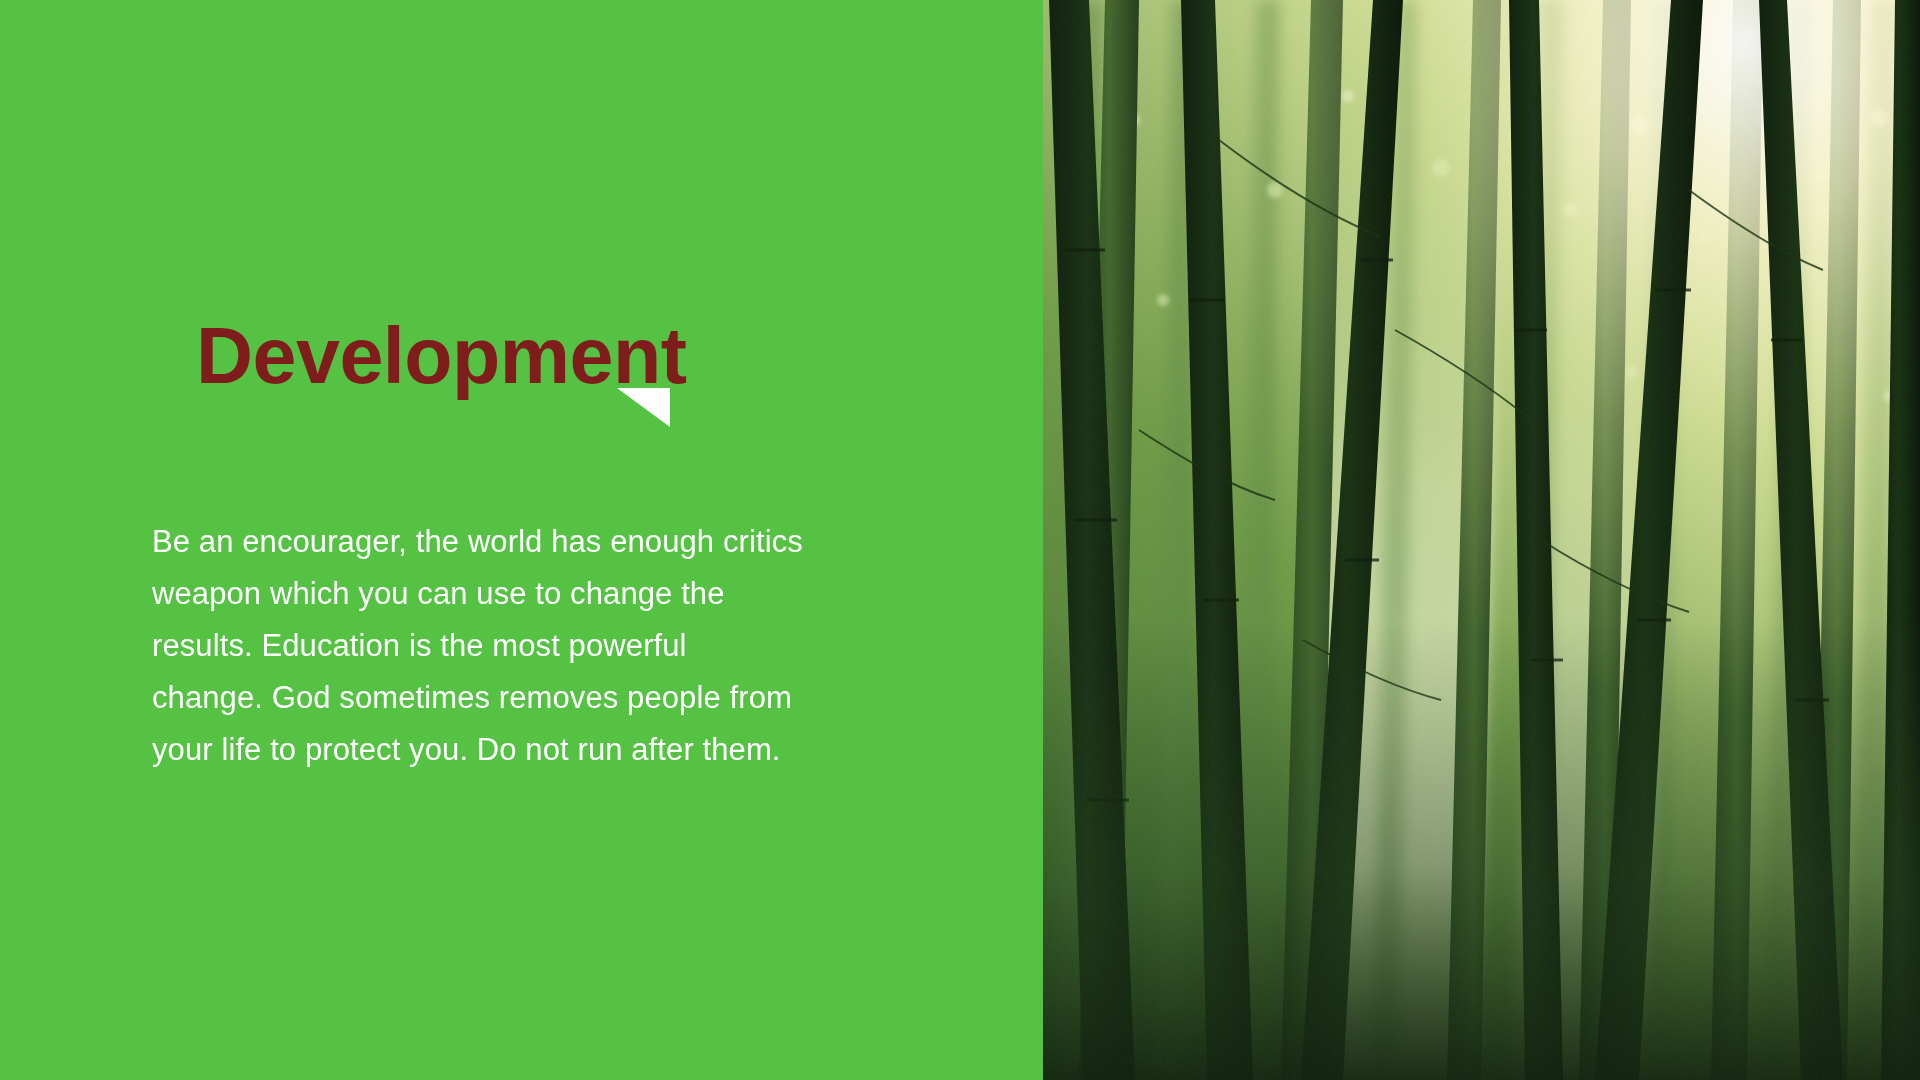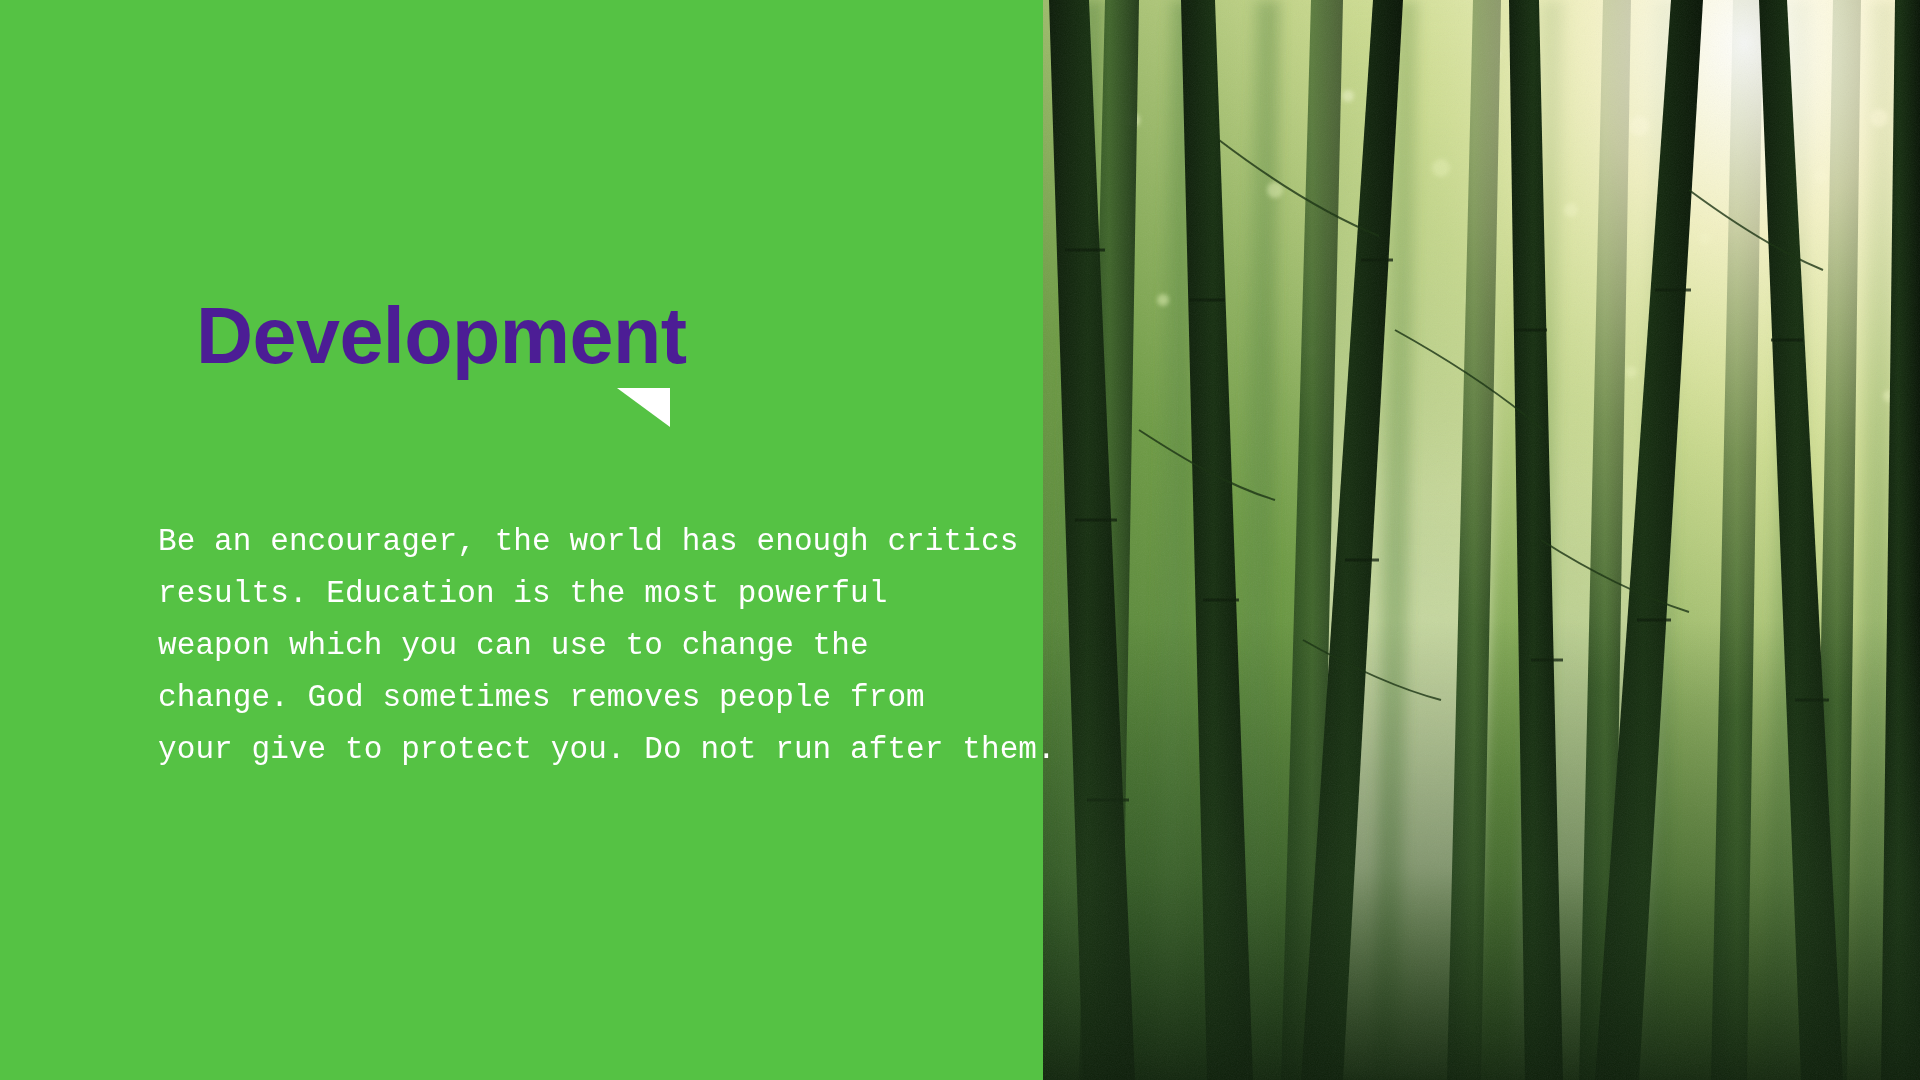--- a/index.html
+++ b/index.html
@@ -23,50 +23,49 @@
     top: 0;
     width: 1043px;
     height: 1080px;
     background: #55c244;
     z-index: 2;
   }
 
   .slide-title {
     position: absolute;
     left: 196px;
-    top: 296px;
+    top: 316px;
     font-size: 79px;
     font-weight: bold;
-    color: #4c1d95;
+    color: #7f1d1d;
     letter-spacing: -0.5px;
     line-height: 1.0;
     white-space: nowrap;
   }
 
   .title-accent {
     position: absolute;
     left: 617px;
     top: 388px;
     width: 0;
     height: 0;
     border-left: 53px solid transparent;
     border-top: 39px solid #ffffff;
   }
 
   .body-text {
     position: absolute;
-    left: 158px;
+    left: 152px;
     top: 516px;
     width: 720px;
     font-size: 31px;
     font-weight: normal;
     color: #ffffff;
     line-height: 52px;
     letter-spacing: 0.1px;
-    font-family: Liberation Mono, monospace;
   }
   .body-text .ln { display: block; white-space: nowrap; }
 
   
   .photo-panel {
     position: absolute;
     left: 1043px;
     top: 0;
     width: 877px;
     height: 1080px;
@@ -230,21 +229,21 @@
   </div>
 
   <div class="left-panel">
 
     <div class="slide-title">Development</div>
 
     <div class="title-accent"></div>
 
     <div class="body-text">
       <span class="ln">Be an encourager, the world has enough critics</span>
+      <span class="ln">weapon which you can use to change the</span>
       <span class="ln">results. Education is the most powerful</span>
-      <span class="ln">weapon which you can use to change the</span>
       <span class="ln">change. God sometimes removes people from</span>
-      <span class="ln">your give to protect you. Do not run after them.</span>
+      <span class="ln">your life to protect you. Do not run after them.</span>
     </div>
 
   </div>
 
 </div>
 
 </body></html>

